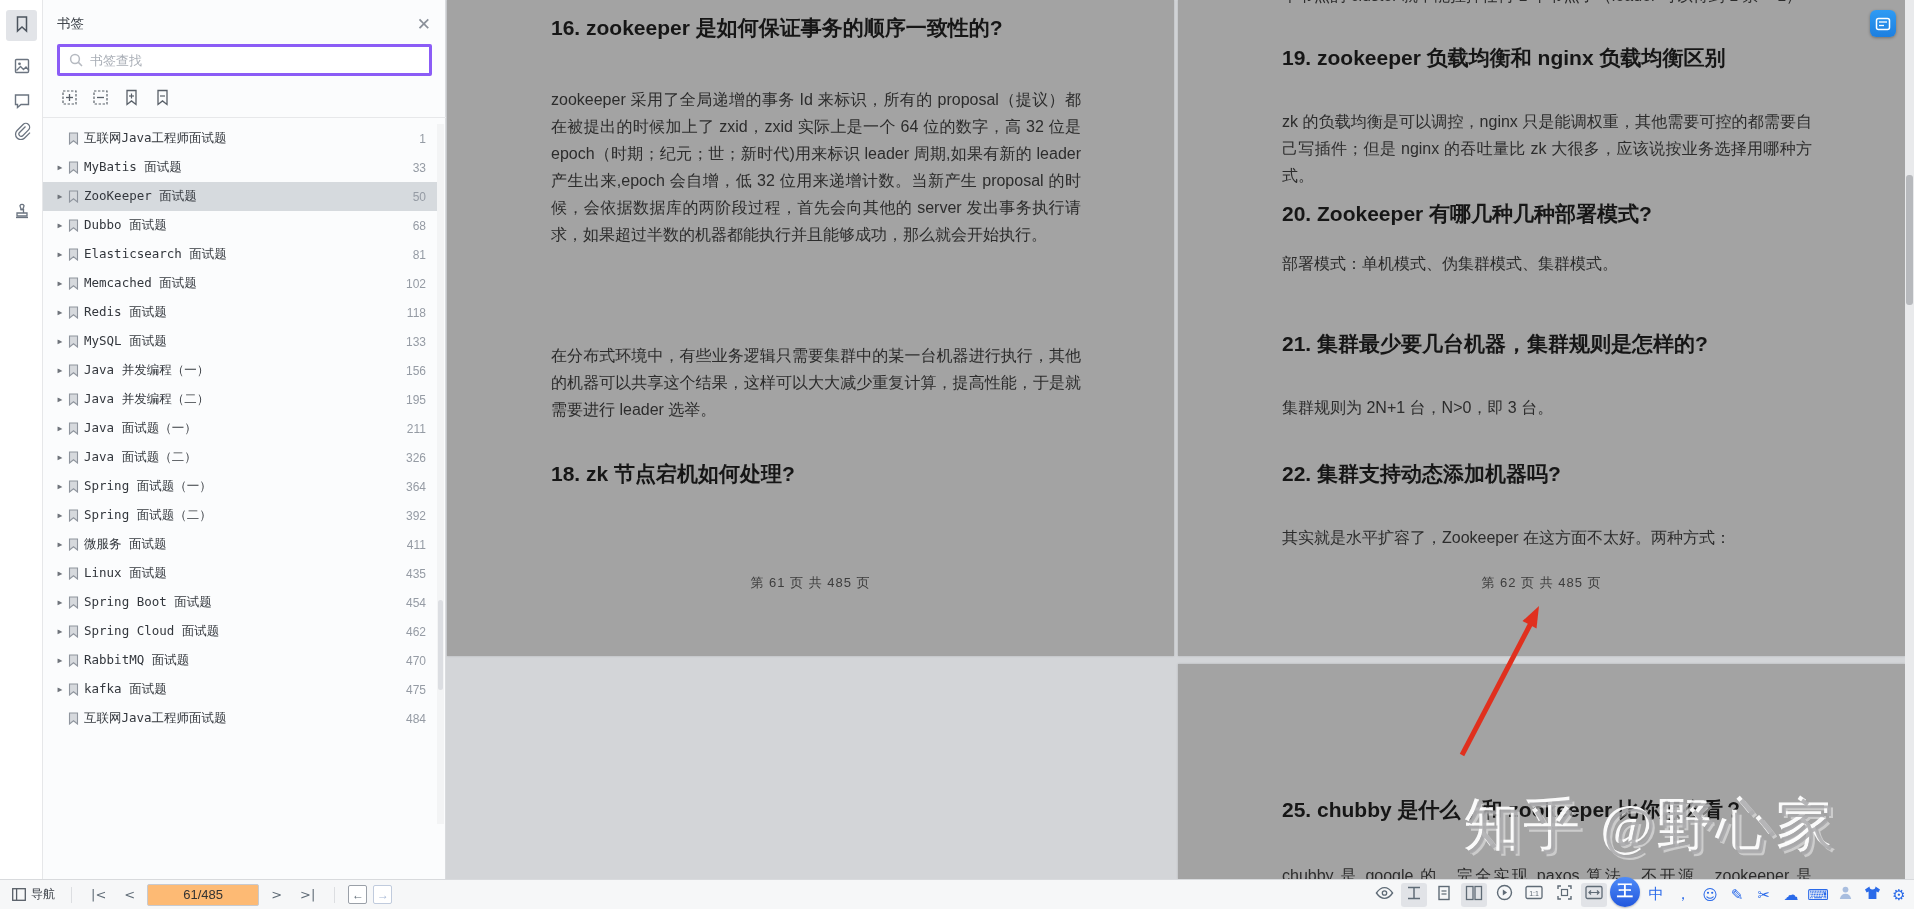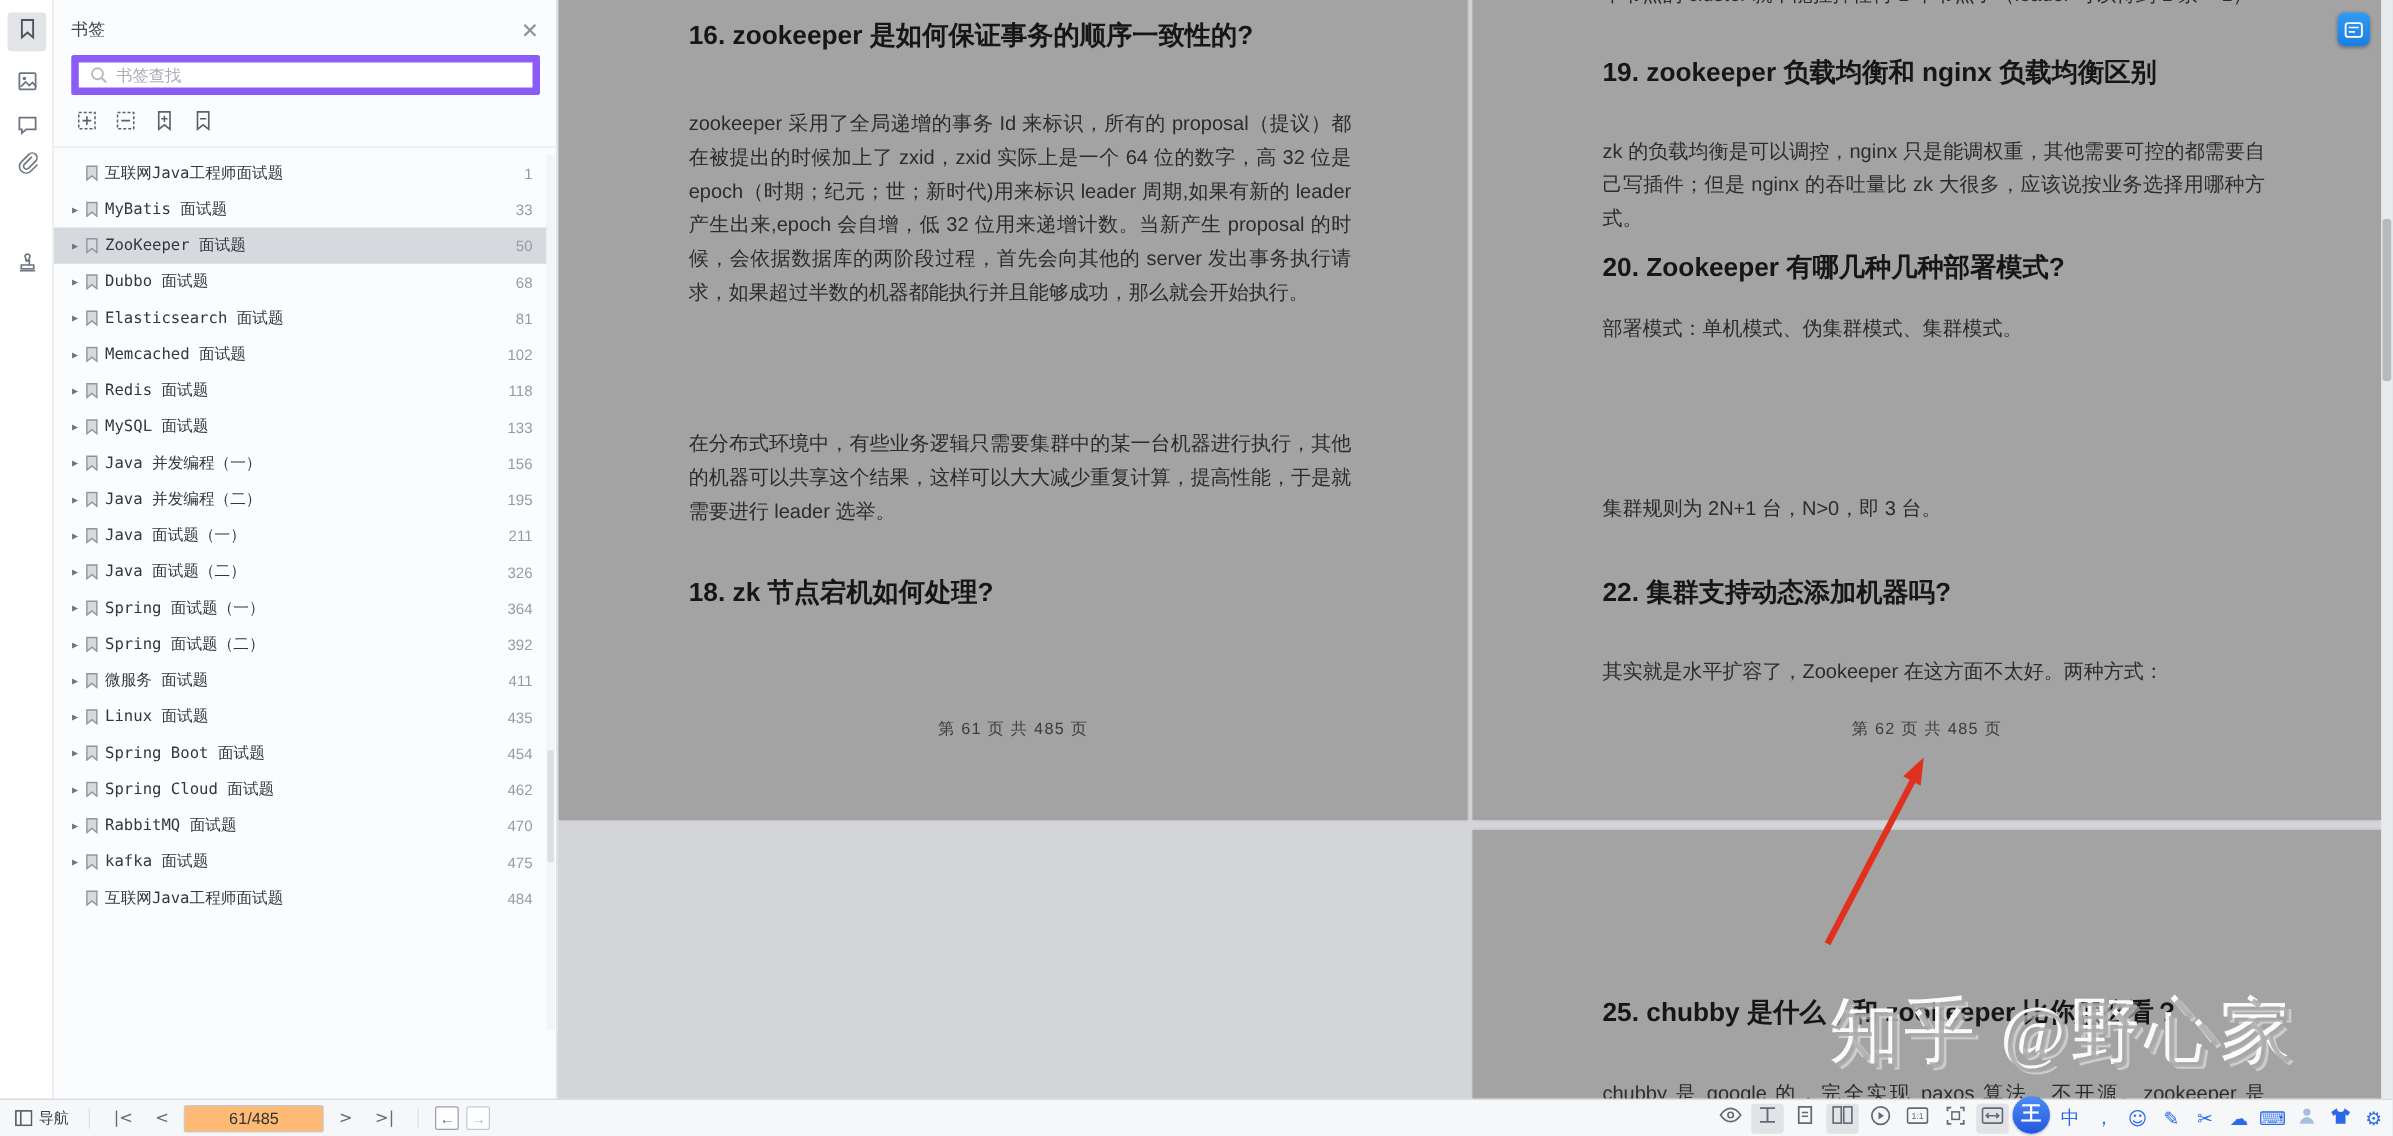--- a/index.html
+++ b/index.html
@@ -15,21 +15,21 @@
   .rail-btn.active { background:#e2e4e8; }
 
   
   .panel { position:absolute; left:43px; top:0; width:403px; height:879px; background:#fbfcfd;
     border-right:1px solid #d9dbde; z-index:4; }
   .panel-header { position:absolute; left:14px; top:12px; right:14px; height:24px;
     display:flex; align-items:center; justify-content:space-between; }
   .panel-title { font-size:13.5px; color:#41464d; }
   .panel-close { font-size:17px; color:#8a9099; cursor:pointer; line-height:1; }
   .searchbox { position:absolute; left:14px; top:44px; width:375px; height:32px; background:#fff;
-    border:6px solid #8b5cf6; border-radius:2px; display:flex; align-items:center; padding:0 9px; gap:7px; }
+    border:3px solid #8b5cf6; border-radius:2px; display:flex; align-items:center; padding:0 9px; gap:7px; }
   .searchbox input { border:none; outline:none; flex:1; font-size:13px; color:#333; background:transparent; }
   .searchbox input::placeholder { color:#a9aeb6; }
   .tools { position:absolute; left:15px; top:88px; height:24px; display:flex; gap:9px; }
   .tool-btn { width:22px; height:22px; display:flex; align-items:center; justify-content:center; }
   .panel-divider { position:absolute; left:0; top:117px; width:403px; height:1px; background:#e7e8ea; }
   .bm-list { position:absolute; left:0; top:124px; width:403px; }
   .bm-row { position:relative; width:396px; height:29px; display:flex; align-items:center; font-size:12.5px;
     font-family:"DejaVu Sans Mono","Liberation Sans",monospace; color:#33373d; cursor:pointer; }
   .bm-row.selected { background:#d6dade; }
   .bm-caret { position:absolute; left:13px; width:8px; text-align:center; font-size:8px; color:#6f747b; }
@@ -354,20 +354,21 @@
         <div class="blk blk-footer" style="top: 574px;">第 61 页 共 485 页</div>
       </div>
     <div class="page pg-rt" id="pg-rt">
         <div class="blk blk-clip" style="top: 0px;">
           <span>个节点的 cluster 就不能挂掉任何 1 个节点了（leader 可以得到 1 票&lt;=1）</span>
         </div>
         <div class="blk blk-h" style="top: 44px;">19. zookeeper 负载均衡和 nginx 负载均衡区别</div>
         <div class="blk blk-p" style="top: 108px;">zk 的负载均衡是可以调控，nginx 只是能调权重，其他需要可控的都需要自己写插件；但是 nginx 的吞吐量比 zk 大很多，应该说按业务选择用哪种方式。</div>
         <div class="blk blk-h" style="top: 200px;">20. Zookeeper 有哪几种几种部署模式?</div>
         <div class="blk blk-p" style="top: 250px;">部署模式：单机模式、伪集群模式、集群模式。</div>
+        <div class="blk blk-h" style="top: 330px;">21. 集群最少要几台机器，集群规则是怎样的?</div>
         <div class="blk blk-p" style="top: 394px;">集群规则为 2N+1 台，N&gt;0，即 3 台。</div>
         <div class="blk blk-h" style="top: 460px;">22. 集群支持动态添加机器吗?</div>
         <div class="blk blk-p" style="top: 524px;">其实就是水平扩容了，Zookeeper 在这方面不太好。两种方式：</div>
         <div class="blk blk-footer" style="top: 574px;">第 62 页 共 485 页</div>
       </div>
     <div class="page pg-rb" id="pg-rb">
         <div class="blk blk-h" style="top: 132px;">25. chubby 是什么，和 zookeeper 比你怎么看？</div>
         <div class="blk blk-p" style="top: 198px;">chubby 是 google 的，完全实现 paxos 算法，不开源。zookeeper 是 chubby</div>
       </div>
 

